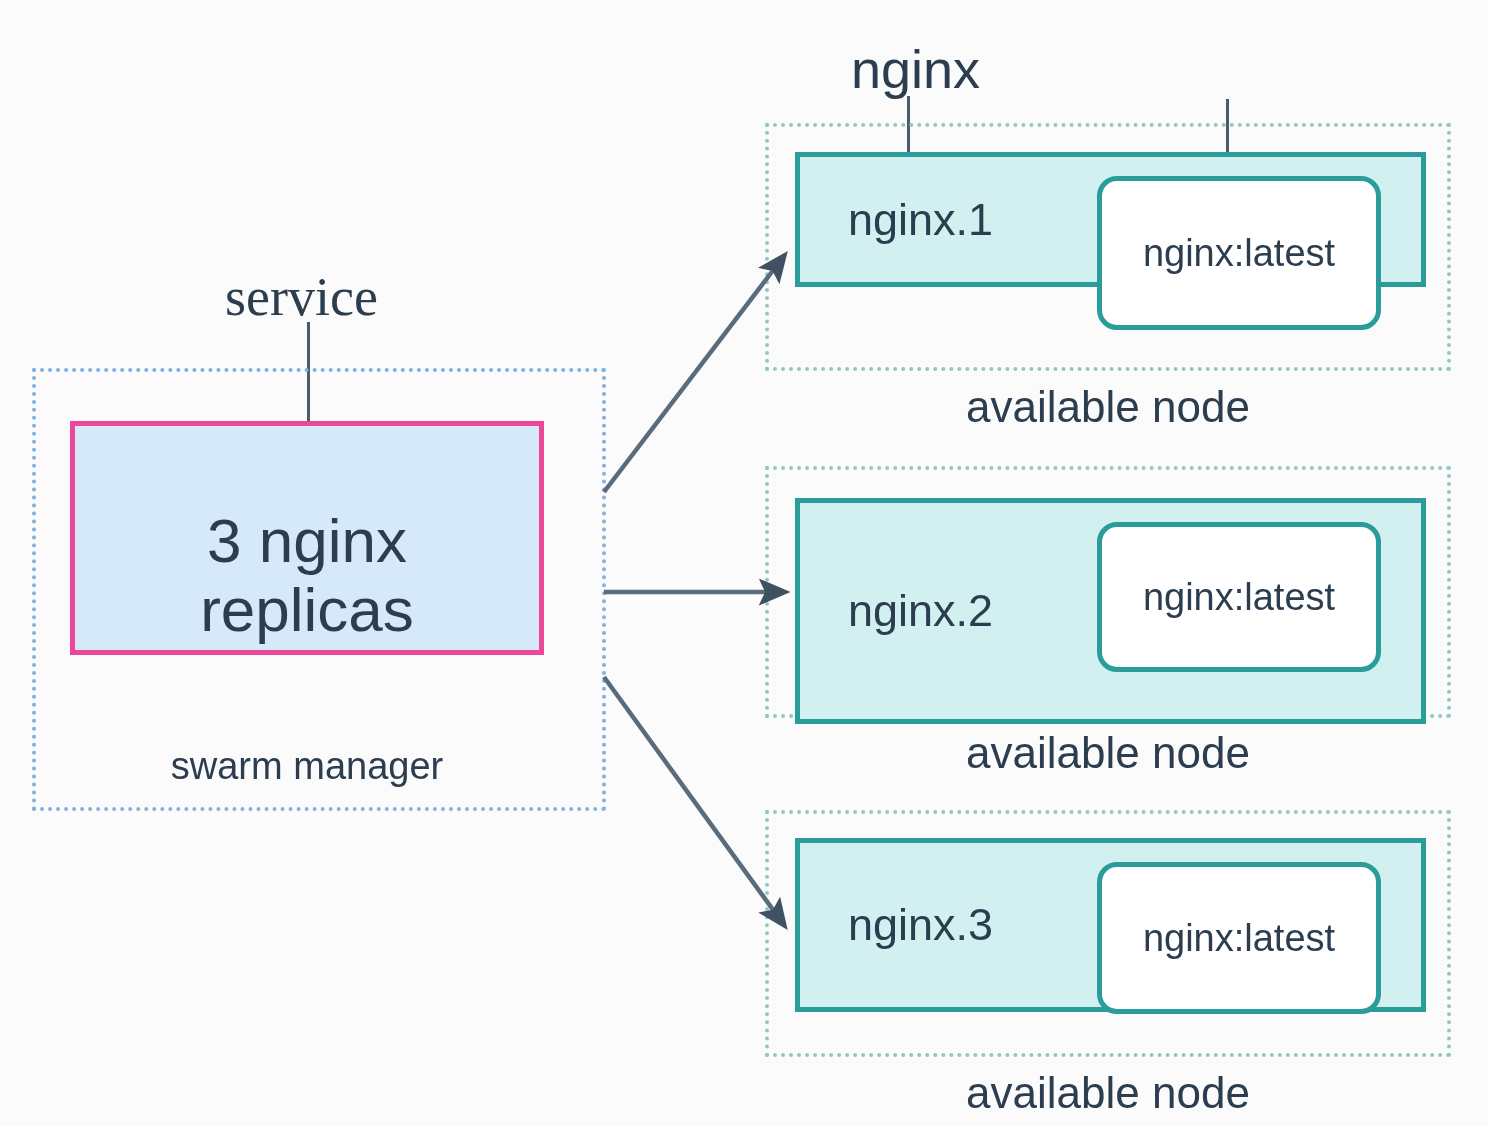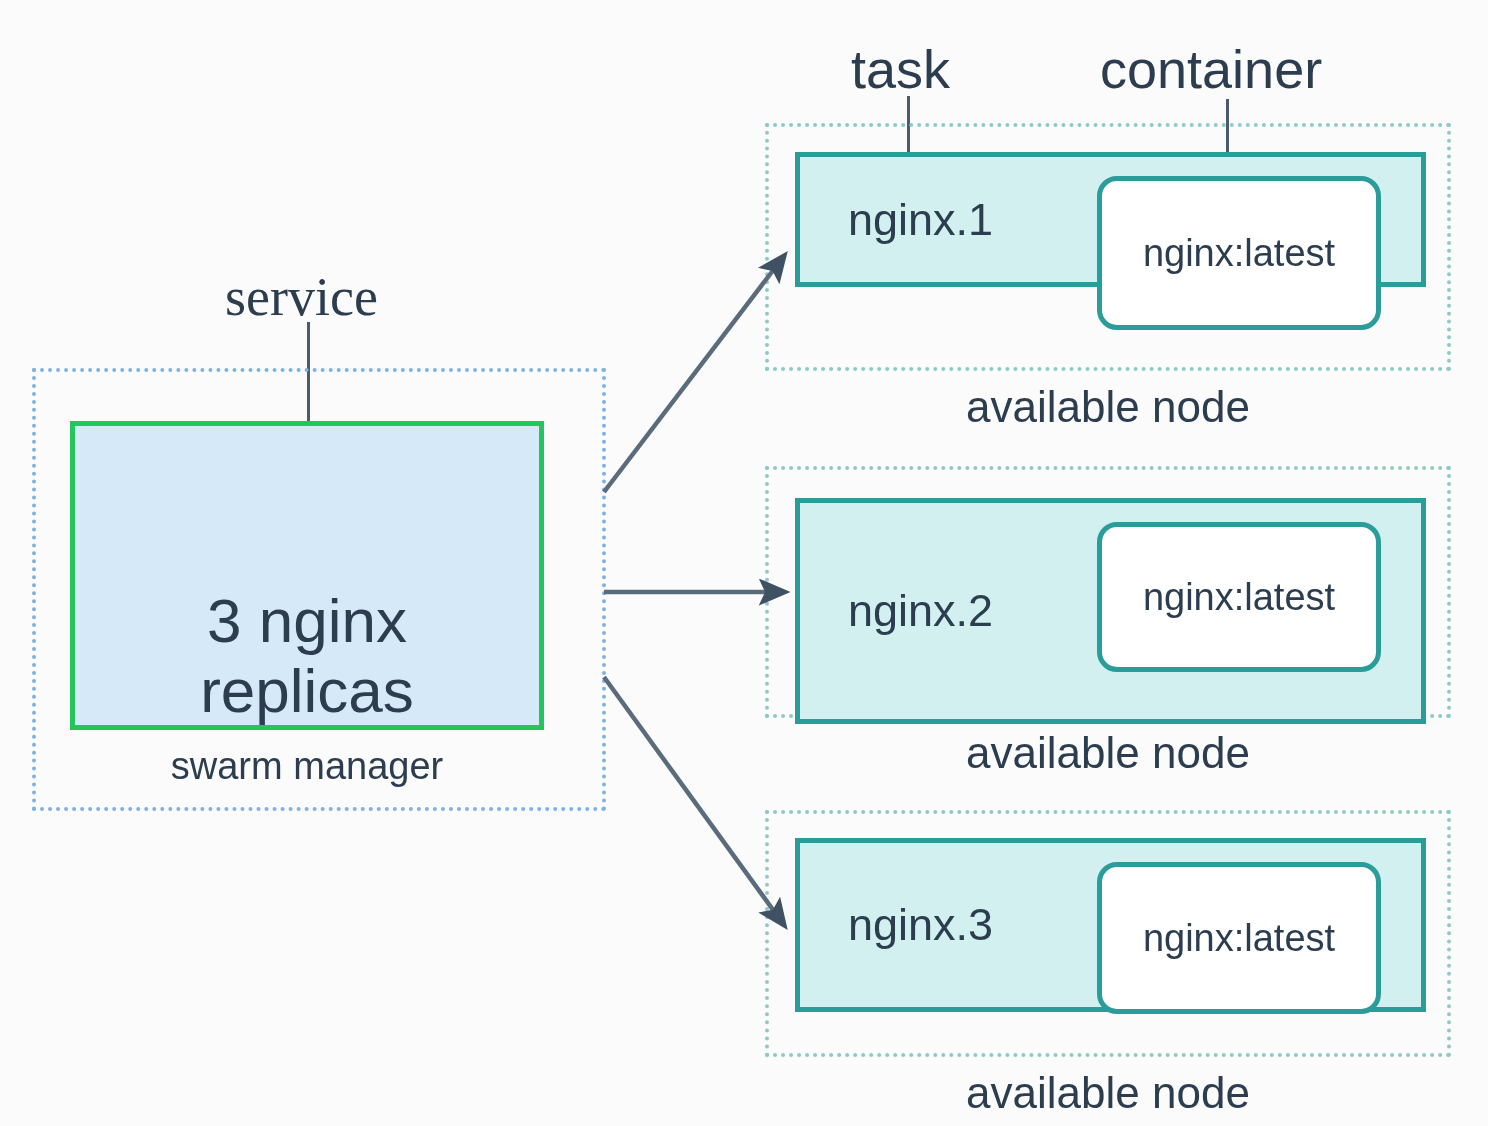--- a/index.html
+++ b/index.html
@@ -45,25 +45,25 @@
     top: 368px;
     width: 574px;
     height: 443px;
     border: 4px dotted #7fb2e0;
     background: transparent;
   }
   #service-box {
     left: 70px;
     top: 421px;
     width: 474px;
-    height: 309px;
-    border: 5px solid #22c55e;
+    height: 234px;
+    border: 5px solid #ec4899;
     background: #d6e9f8;
     display: flex;
-    align-items: flex-end;
+    align-items: center;
     justify-content: center;
     padding-top: 74px;
   }
   #service-box .service-text {
     font-size: 62px;
     line-height: 1.12;
     text-align: center;
     color: #2b3d4f;
     white-space: pre-line;
   }
@@ -126,24 +126,23 @@
   }
 </style>
 </head>
 <body>
 
 <div id="canvas">
 
   <div class="anno-label" style="left:225px; top:270px;font-family:Liberation Serif, serif;">service</div>
   <div class="leader" style="left:307px; top:322px; height:170px;"></div>
 
-  <div class="anno-label" style="left:851px; top:42px;">task</div>
+  <div class="anno-label" style="left:851px; top:42px;">nginx</div>
   <div class="leader" style="left:907px; top:96px; height:118px;"></div>
 
-  <div class="anno-label" style="left:1100px; top:42px;">container</div>
   <div class="leader" style="left:1226px; top:99px; height:118px;"></div>
 
   <div class="abs" id="swarm-manager-group"></div>
 
   <div class="abs" id="service-box">
     <div class="service-text">3 nginx
 replicas</div>
   </div>
 
   <div id="swarm-manager-caption">swarm manager</div>

